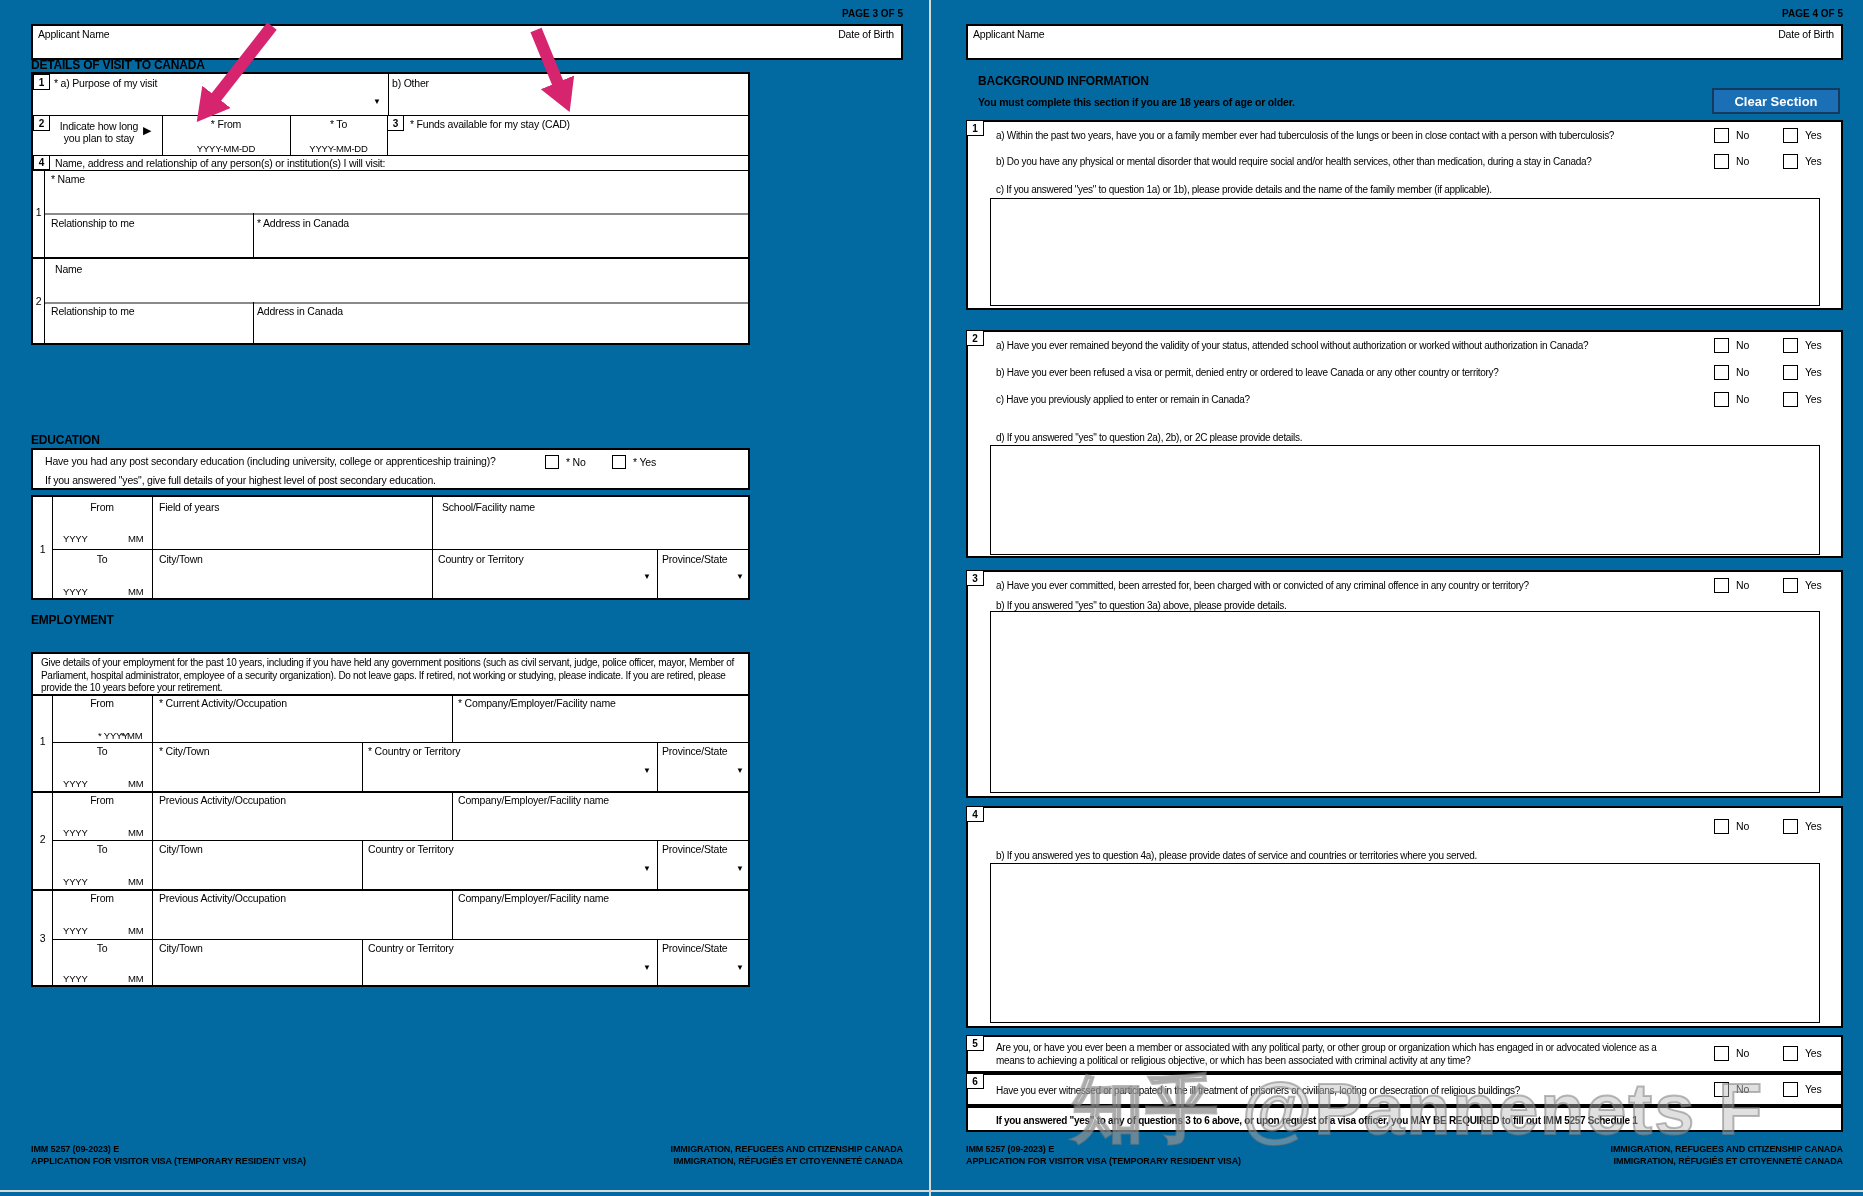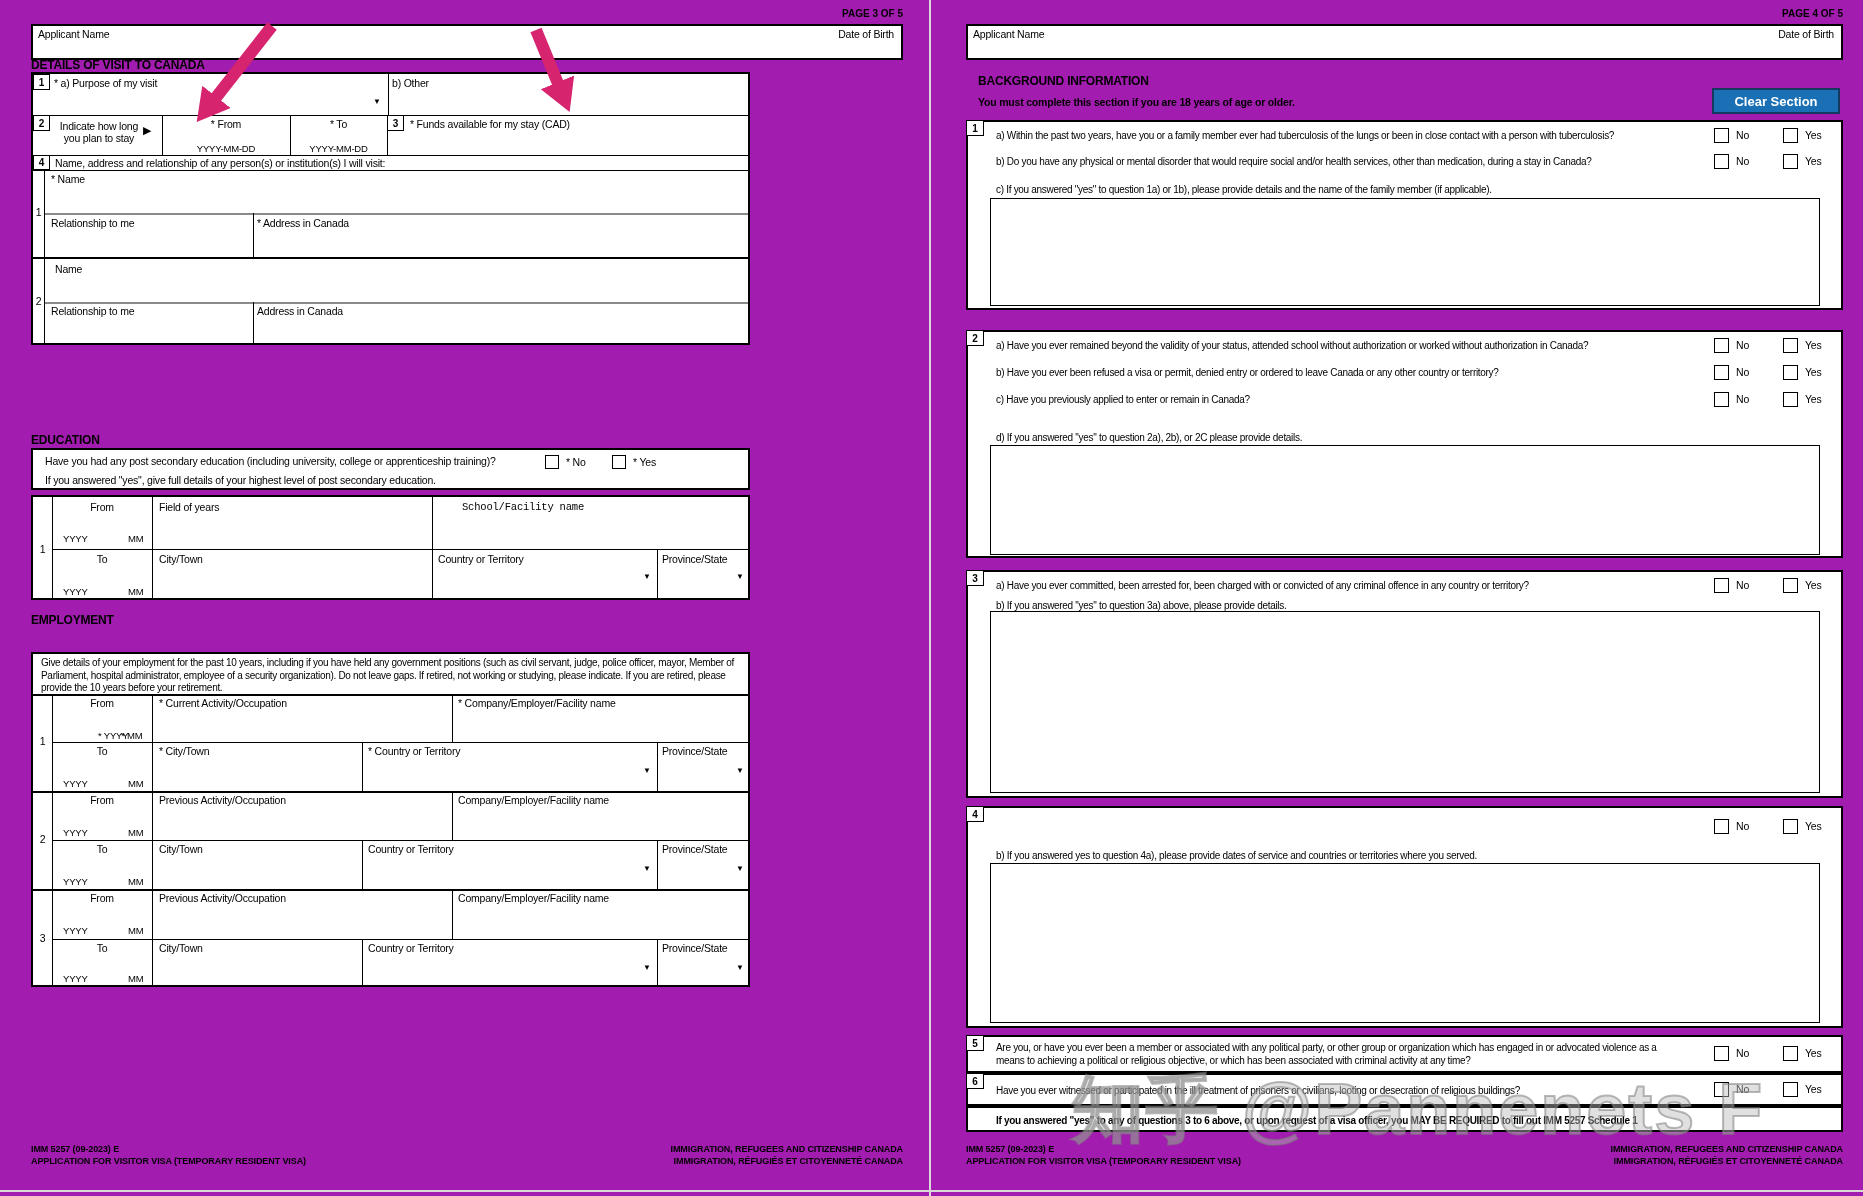--- a/index.html
+++ b/index.html
@@ -1,16 +1,16 @@
 <!DOCTYPE html>
 <html><head>
 <meta charset="utf-8">
 <style>
   html,body{margin:0;padding:0;background:#fff;}
-  #canvas{position:relative;width:1863px;height:1196px;background:#a21caf;overflow:hidden;
+  #canvas{position:relative;width:1863px;height:1196px;background:#0369a1;overflow:hidden;
           font-family:"Liberation Sans", sans-serif;color:#000;}
   .abs{position:absolute;}
   .box{position:absolute;border:2px solid #000;background:#fff;box-sizing:border-box;}
   .hl{position:absolute;background:#000;height:1px;}
   .hl2{height:2px;}
   .hlg{position:absolute;background:#8a8a8a;height:2px;}
   .vl{position:absolute;background:#000;width:1px;}
   .badge{position:absolute;border:1.5px solid #000;background:#fff;font-weight:bold;font-size:10px;
          display:flex;align-items:center;justify-content:center;box-sizing:border-box;}
   .lb{position:absolute;font-size:10.5px;letter-spacing:-0.2px;white-space:nowrap;line-height:12px;}
@@ -108,21 +108,21 @@
     <div class="hl" style="left:19px;top:52px;width:696px;"></div>
     <div class="vl" style="left:19px;top:0;height:101px;"></div>
     <div class="vl" style="left:119px;top:0;height:101px;"></div>
     <div class="vl" style="left:399px;top:0;height:101px;"></div>
     <div class="vl" style="left:624px;top:52px;height:49px;"></div>
     <div class="lb ctr" style="left:0;top:46px;width:19px;">1</div>
     <div class="lb ctr" style="left:19px;top:4px;width:100px;">From</div>
     <div class="lb sm" style="left:30px;top:36px;">YYYY</div>
     <div class="lb sm" style="left:95px;top:36px;">MM</div>
     <div class="lb" style="left:126px;top:4px;">Field of years</div>
-    <div class="lb" style="left:429px;top:4px;font-family:Liberation Mono, monospace;">School/Facility name</div>
+    <div class="lb" style="left:409px;top:4px;">School/Facility name</div>
     <div class="lb ctr" style="left:19px;top:56px;width:100px;">To</div>
     <div class="lb sm" style="left:30px;top:89px;">YYYY</div>
     <div class="lb sm" style="left:95px;top:89px;">MM</div>
     <div class="lb" style="left:126px;top:56px;">City/Town</div>
     <div class="lb" style="left:405px;top:56px;">Country or Territory</div>
     <div class="dd" style="left:610px;top:76px;">▼</div>
     <div class="lb" style="left:629px;top:56px;">Province/State</div>
     <div class="dd" style="left:703px;top:76px;">▼</div>
   </div>
 

